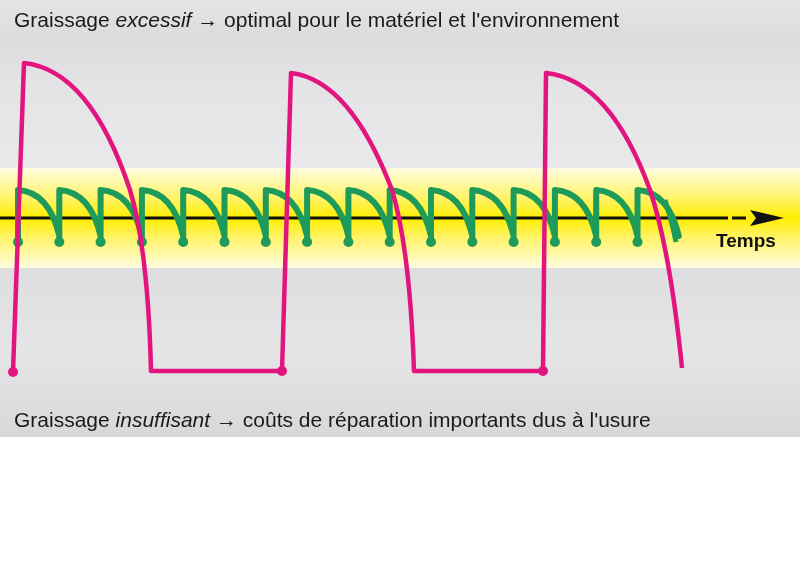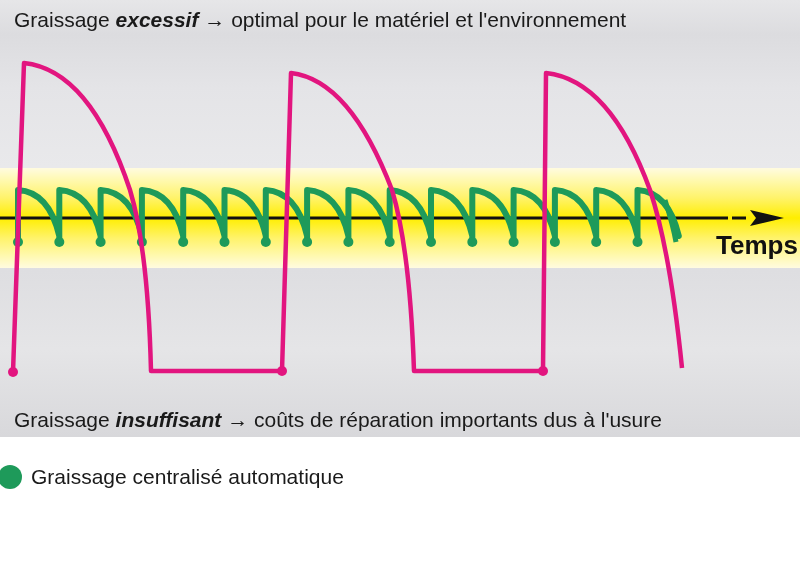--- a/index.html
+++ b/index.html
@@ -14,24 +14,24 @@
   }
   .optimal-band {
     position: absolute; left: 0; top: 168px; width: 800px; height: 100px;
     background: linear-gradient(to bottom, #fffbe0 0%, #fff9b0 12%, #fff36a 30%, #ffee00 50%, #fff36a 70%, #fff9b0 88%, #fffbe0 100%);
   }
   .top-caption, .bottom-caption {
     position: absolute; left: 14px; font-size: 21px; color: #1a1a1a; white-space: nowrap;
   }
   .top-caption { top: 8px; }
   .bottom-caption { top: 408px; }
-  .top-caption b, .bottom-caption b { font-style: italic; font-weight: bold; }
+  .top-caption b, .bottom-caption b { font-style: italic; font-weight: normal; }
   svg.diagram { position: absolute; left: 0; top: 0; }
   .axis-label {
-    position: absolute; left: 716px; top: 230px; font-size: 26px; font-weight: bold; color: #111;
+    position: absolute; left: 716px; top: 230px; font-size: 19px; font-weight: bold; color: #111;
   }
   .legend { position: absolute; left: 0; top: 458px; }
   .legend-item { position: relative; height: 37px; display: flex; align-items: center; }
   .legend-dot {
     width: 24px; height: 24px; border-radius: 50%; margin-left: -2px; margin-right: 9px;
   }
   .legend-label { font-size: 21px; color: #1a1a1a; }
 </style>
 </head>
 <body>
@@ -82,17 +82,13 @@
   <path d="M665,200 Q673,225 676,242" fill="none" stroke="#1e9a5a" stroke-width="5"></path>
 </svg>
 
 <div class="axis-label">Temps</div>
 
 <div class="bottom-caption">
   <span>Graissage </span><b>insuffisant</b><span> → </span><span>coûts de réparation importants dus à l'usure</span>
 </div>
 
 <div class="legend">
-  <div class="legend-item">
-    <span class="legend-dot" style="background:#1e9a5a"></span>
-    <span class="legend-label">Graissage centralisé automatique</span>
-  </div>
 </div>
 
 </body></html>

